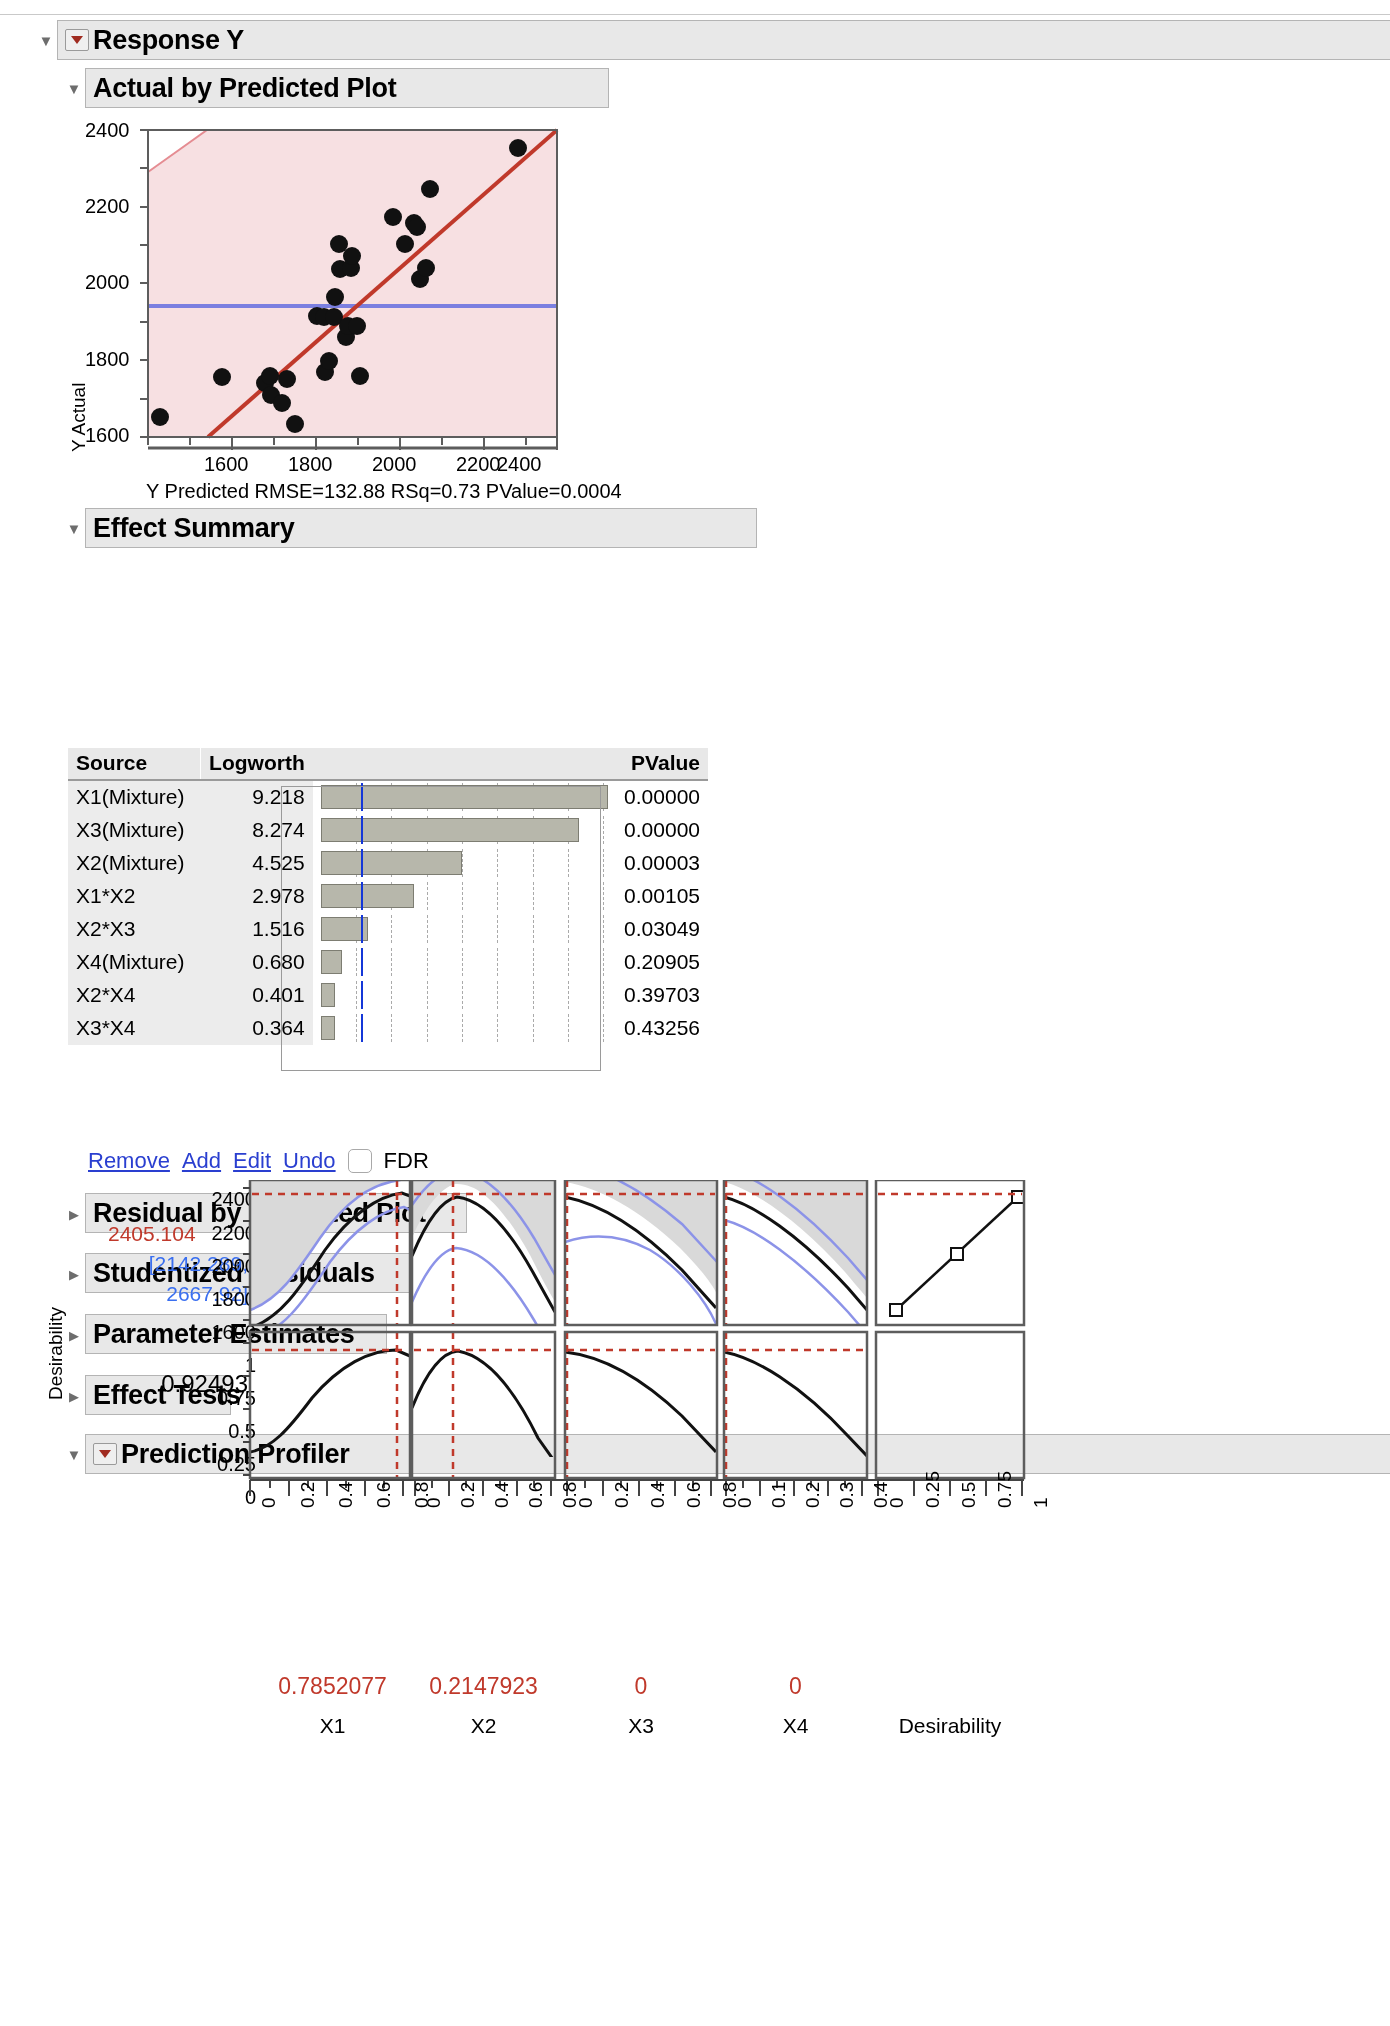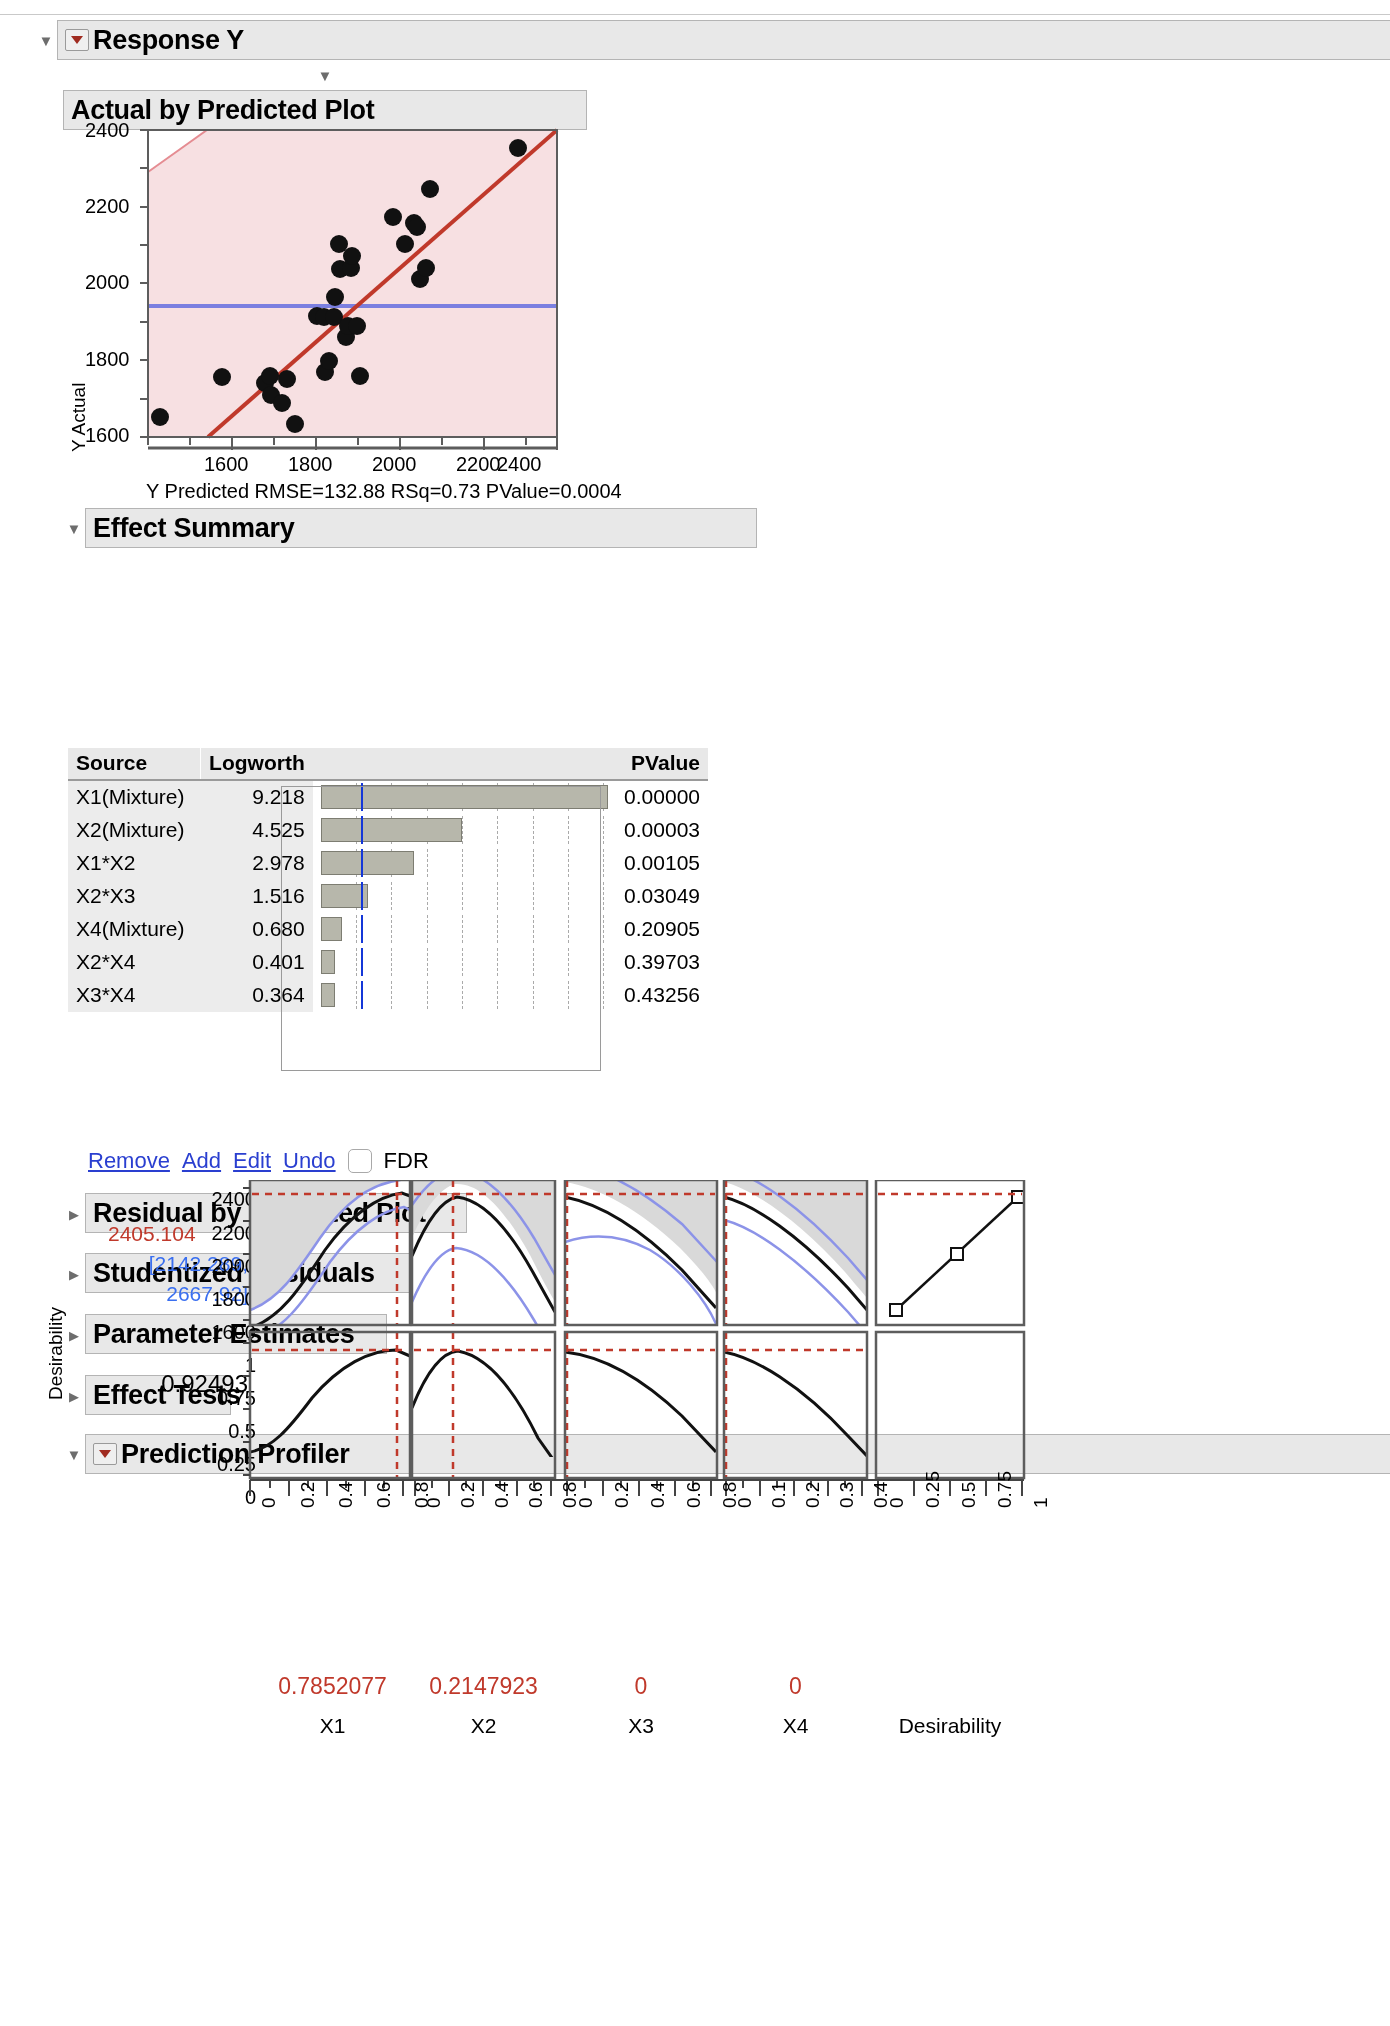--- a/index.html
+++ b/index.html
@@ -62,21 +62,21 @@
 <div class="topline"></div>
 
 <div class="outline" style="left:0;top:20px;width:1374px;">
   <div class="tri open"></div>
   <div class="hdrbar lvl1" style="width:1352px;">
     <span class="redbtn"></span>
     <span class="hdrtxt">Response Y</span>
   </div>
 </div>
 
-<div class="outline" style="left:28px;top:68px;flex-direction:column;">
+<div class="outline" style="left:28px;top:68px;">
   <div class="tri open"></div>
   <div class="hdrbar" style="width:524px;">
     <span class="hdrtxt">Actual by Predicted Plot</span>
   </div>
 </div>
 
 <div id="abp">
 
   <div class="ylabrot" style="left:68px;top:340px;">Y Actual</div>
 
@@ -203,20 +203,39 @@
               <div class="gridv" style="left: 212px;"></div>
               <div class="gridv" style="left: 247.333px;"></div>
               <div class="gridv" style="left: 282.667px;"></div>
               <div class="bar" style="width: 287.385px;"></div>
               <div class="blueline" style="left: 40.5606px;"></div>
             </div>
           </td>
           <td class="pv">0.00000</td>
         </tr>
         <tr>
+          <td class="src">X3(Mixture)</td>
+          <td class="lw">8.274</td>
+          <td class="barcell">
+            <div class="barwrap">
+              <div class="gridv" style="left: 35.3333px;"></div>
+              <div class="gridv" style="left: 70.6667px;"></div>
+              <div class="gridv" style="left: 106px;"></div>
+              <div class="gridv" style="left: 141.333px;"></div>
+              <div class="gridv" style="left: 176.667px;"></div>
+              <div class="gridv" style="left: 212px;"></div>
+              <div class="gridv" style="left: 247.333px;"></div>
+              <div class="gridv" style="left: 282.667px;"></div>
+              <div class="bar" style="width: 257.954px;"></div>
+              <div class="blueline" style="left: 40.5606px;"></div>
+            </div>
+          </td>
+          <td class="pv">0.00000</td>
+        </tr>
+        <tr>
           <td class="src">X2(Mixture)</td>
           <td class="lw">4.525</td>
           <td class="barcell">
             <div class="barwrap">
               <div class="gridv" style="left: 35.3333px;"></div>
               <div class="gridv" style="left: 70.6667px;"></div>
               <div class="gridv" style="left: 106px;"></div>
               <div class="gridv" style="left: 141.333px;"></div>
               <div class="gridv" style="left: 176.667px;"></div>
               <div class="gridv" style="left: 212px;"></div>

